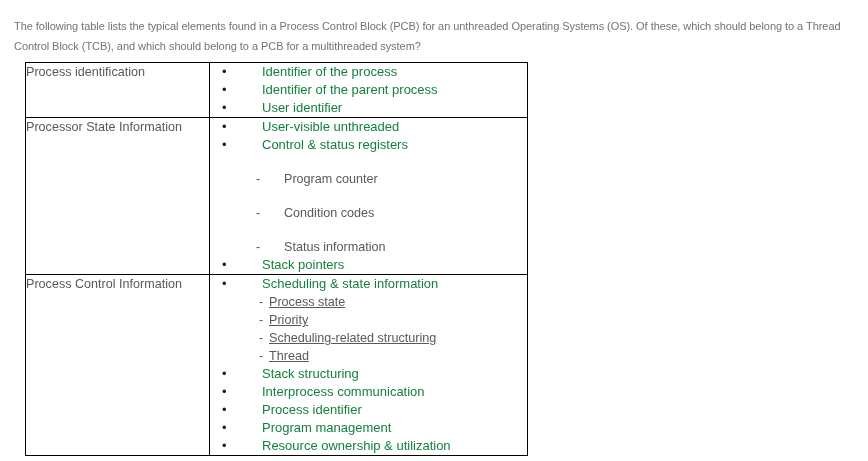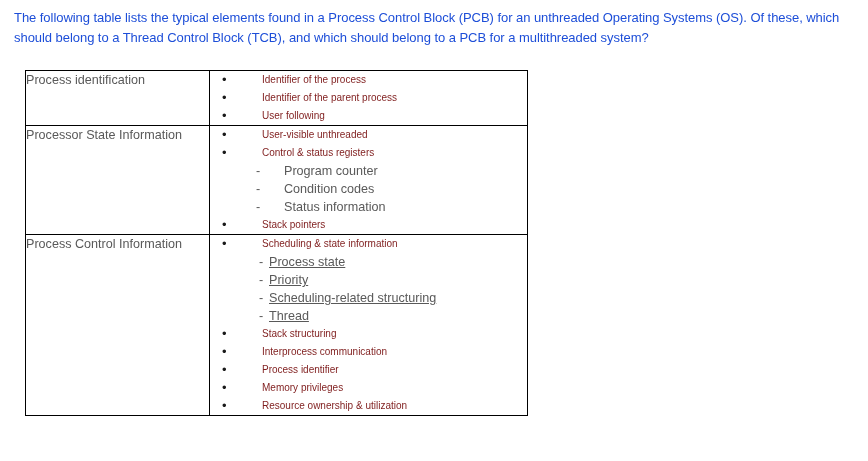--- a/index.html
+++ b/index.html
@@ -12,33 +12,33 @@
     height: 461px;
     font-family: "Liberation Sans", sans-serif;
     overflow: hidden;
     position: relative;
   }
 
   
   #question {
     position: absolute;
     left: 14px;
-    top: 8px;
+    top: 16px;
     width: 848px;
-    font-size: 13px;
+    font-size: 11px;
     line-height: 20px;
-    color: #1d4ed8;
+    color: #737373;
     letter-spacing: -0.05px;
   }
 
   
   #pcb-table {
     position: absolute;
     left: 25px;
-    top: 70px;
+    top: 62px;
     width: 502px;
     border-collapse: collapse;
     table-layout: fixed;
     border-radius: 29px;
   }
   #pcb-table td {
     border: 1.2px solid #000000;
     vertical-align: top;
     padding: 0;
     color: #595959;
@@ -56,23 +56,23 @@
   }
 
   
   ul.blist {
     list-style: none;
     margin: 0;
     padding: 0;
   }
   ul.blist > li.bullet {
     position: relative;
-    font-size: 10px;
+    font-size: 13px;
     line-height: 18px;
-    color: #7f1d1d;
+    color: #15803d;
     padding-left: 52px;
   }
   ul.blist > li.bullet::before {
     content: "\2022";
     position: absolute;
     left: 12px;
     top: -0.5px;
     font-size: 13px;
     color: #1a1a1a;
   }
@@ -83,20 +83,21 @@
   }
   ul.dashlist > li.dash {
     position: relative;
     font-size: 12.6px;
     line-height: 18px;
     color: #595959;
   }
   
   ul.dashlist.gap > li.dash {
     padding-left: 74px;
+    margin-top: 16px;
   }
   ul.dashlist.gap > li.dash::before {
     content: "-";
     position: absolute;
     left: 46px;
     top: 0;
     color: #595959;
   }
   
   ul.dashlist.tight > li.dash {
@@ -116,21 +117,21 @@
 <div id="question">The following table lists the typical elements found in a Process Control Block (PCB) for an unthreaded Operating Systems (OS). Of these, which should belong to a Thread Control Block (TCB), and which should belong to a PCB for a multithreaded system?</div>
 
 <table id="pcb-table">
   <tbody>
       <tr>
         <td class="cat-cell">Process identification</td>
         <td class="items-cell">
           <ul class="blist">
             <li class="bullet">Identifier of the process</li>
             <li class="bullet">Identifier of the parent process</li>
-            <li class="bullet">User following</li>
+            <li class="bullet">User identifier</li>
           </ul>
         </td>
       </tr>
       <tr>
         <td class="cat-cell">Processor State Information</td>
         <td class="items-cell">
           <ul class="blist">
             <li class="bullet">User-visible unthreaded</li>
             <li class="bullet">Control &amp; status registers</li>
             <li style="list-style: none;">
@@ -153,19 +154,19 @@
               <ul class="dashlist tight">
                 <li class="dash">Process state</li>
                 <li class="dash">Priority</li>
                 <li class="dash">Scheduling-related structuring</li>
                 <li class="dash">Thread</li>
               </ul>
             </li>
             <li class="bullet">Stack structuring</li>
             <li class="bullet">Interprocess communication</li>
             <li class="bullet">Process identifier</li>
-            <li class="bullet">Memory privileges</li>
+            <li class="bullet">Program management</li>
             <li class="bullet">Resource ownership &amp; utilization</li>
           </ul>
         </td>
       </tr>
     </tbody>
 </table>
 
 </body></html>

